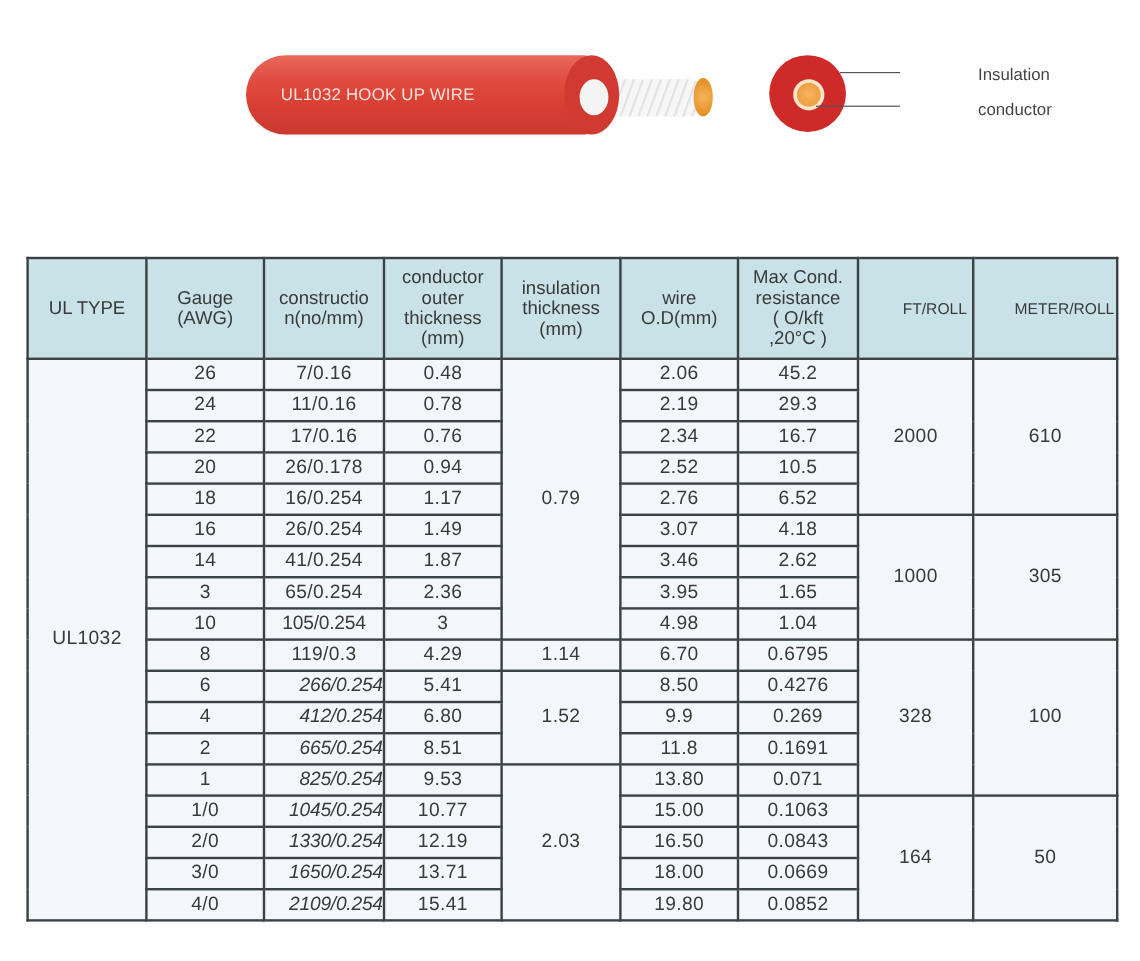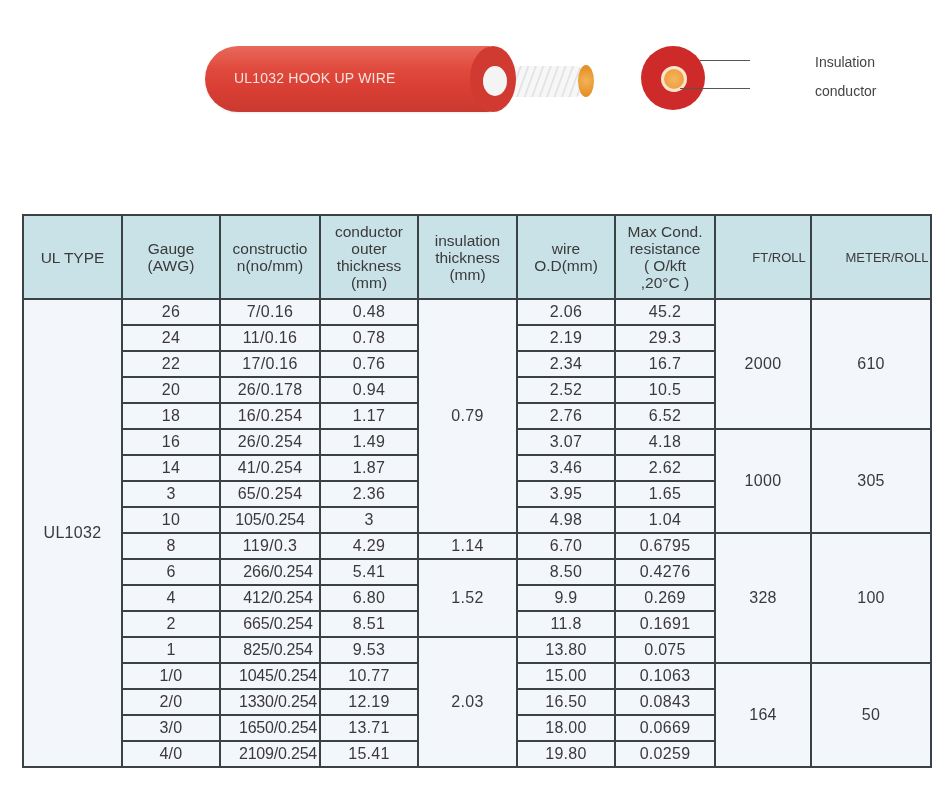--- a/index.html
+++ b/index.html
@@ -60,21 +60,21 @@
   table.spec th {
     background: #c9e2e8; font-weight: normal; font-size: 15.5px; color: #3a3a3a;
     line-height: 17px; height: 82px;
   }
   table.spec th.small { font-size: 13px; padding-left: 32px; }
   table.spec td {
     background: #f3f6fb; font-size: 16px; height: 24px; line-height: 22px; color: #3a3a3a;
     letter-spacing: 0.3px;
   }
   table.spec td.tight { letter-spacing: -0.2px; }
-  table.spec td.left { text-align: center; padding-left: 16px; }
+  table.spec td.left { text-align: right; padding-left: 16px; font-style: italic; }
 </style>
 </head>
 <body>
 
 <div class="hero">
   <div class="wire-strands"></div>
   <div class="wire-tip"></div>
   <div class="wire-body"></div>
   <div class="wire-end"></div>
   <div class="wire-end-inner"></div>
@@ -220,21 +220,21 @@
       <td>11.8</td>
       <td>0.1691</td>
     </tr>
 
     <tr>
       <td>1</td>
       <td class="tight left">825/0.254</td>
       <td>9.53</td>
       <td rowspan="5">2.03</td>
       <td>13.80</td>
-      <td>0.075</td>
+      <td>0.071</td>
     </tr>
 
     <tr>
       <td>1/0</td>
       <td class="tight left">1045/0.254</td>
       <td>10.77</td>
       <td>15.00</td>
       <td>0.1063</td>
       <td rowspan="4">164</td>
       <td rowspan="4">50</td>
@@ -251,16 +251,16 @@
       <td class="tight left">1650/0.254</td>
       <td>13.71</td>
       <td>18.00</td>
       <td>0.0669</td>
     </tr>
     <tr>
       <td>4/0</td>
       <td class="tight left">2109/0.254</td>
       <td>15.41</td>
       <td>19.80</td>
-      <td>0.0259</td>
+      <td>0.0852</td>
     </tr>
   </tbody>
 </table>
 
 </body></html>

